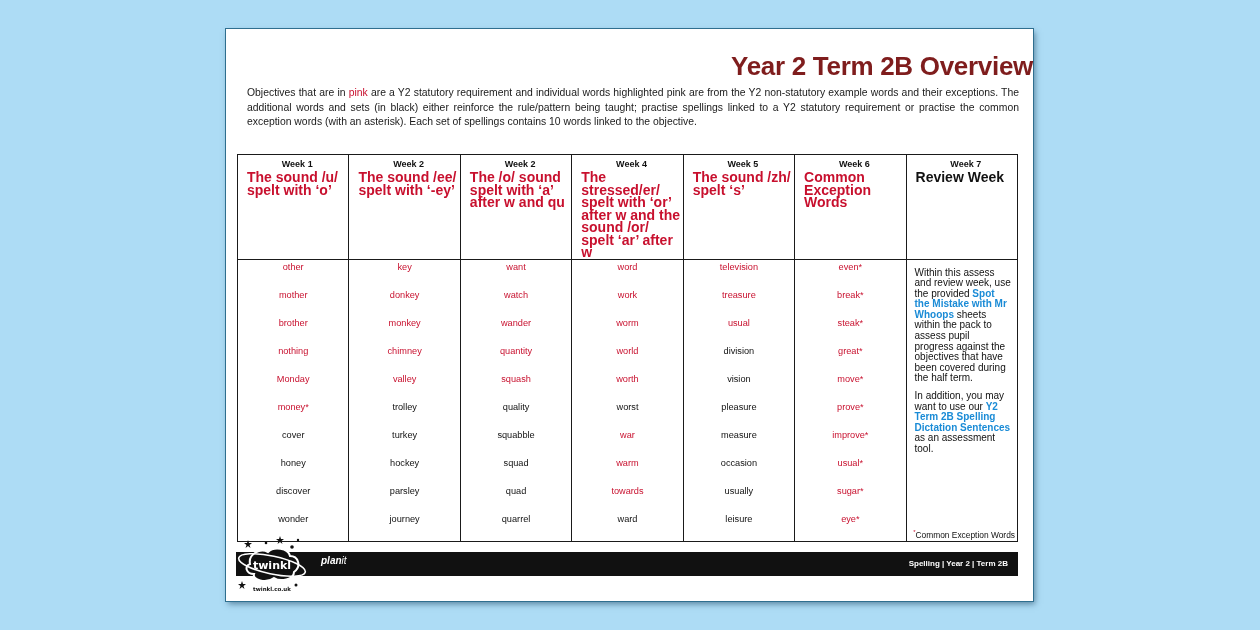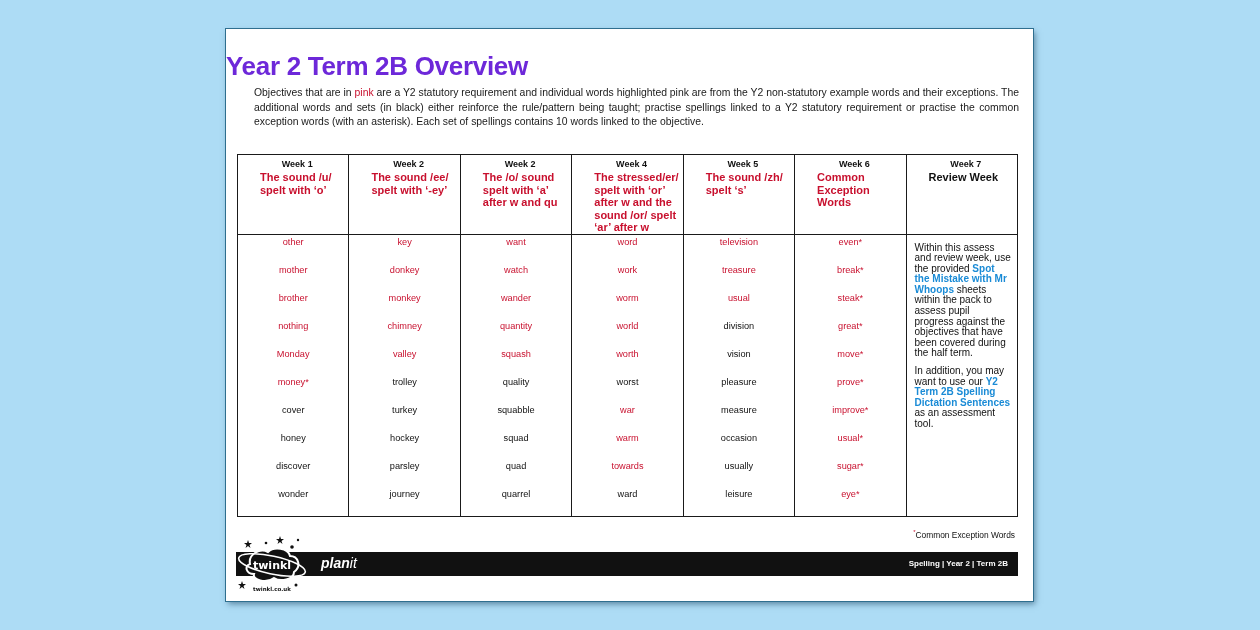--- a/index.html
+++ b/index.html
@@ -12,29 +12,29 @@
   }
   .page {
     position: absolute;
     left: 226px; top: 29px;
     width: 807px; height: 572px;
     background: #ffffff;
     box-shadow: 0 0 0 1px #2f6f8f, 2px 3px 6px rgba(20,60,90,0.55);
   }
   .title {
     position: absolute; left: 0; right: 0; top: 22px;
-    text-align: left;
+    text-align: right;
     font-family: "Liberation Sans", sans-serif;
     font-weight: bold;
     font-size: 26px;
-    color: #6d28d9;
+    color: #7f1d1d;
     letter-spacing: -0.3px;
   }
   .intro {
-    position: absolute; left: 28px; right: 14px; top: 57px;
+    position: absolute; left: 21px; right: 14px; top: 57px;
     font-size: 10.4px; line-height: 14.6px;
     color: #1a1a1a;
     text-align: justify;
   }
   .pink { color: #c8102e; }
   .blue { color: #1a8bd6; }
 
   table.overview {
     position: absolute; left: 11px; top: 125px;
     width: 781px; height: 356px;
@@ -51,23 +51,22 @@
     text-align: left;
     font-weight: normal;
   }
   .wk {
     display: block; text-align: center;
     font-size: 9px; font-weight: bold; color: #111;
     margin-bottom: 2px;
   }
   .obj {
     display: block;
-    font-size: 11px; font-weight: bold; line-height: 12.5px;
+    font-size: 14px; font-weight: bold; line-height: 12.5px;
     color: #c8102e;
-    margin-left: 13px;
   }
   .obj.black { color: #111; }
   td.words {
     padding: 1px 0 0 0;
     text-align: center;
   }
   .word {
     display: block;
     font-size: 9.2px;
     height: 28.1px;
@@ -92,21 +91,21 @@
     position: absolute; left: 11px; top: 523px;
     width: 781px; height: 24px;
     background: #111;
   }
   .footer-right {
     position: absolute; right: 10px; top: 7px;
     font-size: 8px; font-weight: bold; color: #fff; text-align: center;
   }
   .planit {
     position: absolute; left: 84px; top: 3px;
-    font-size: 14px; font-weight: bold; font-style: italic; color: #fff;
+    font-size: 10px; font-weight: bold; font-style: italic; color: #fff;
   }
   .planit i { font-weight: normal; }
   .logo {
     position: absolute; left: 10px; top: 505px;
     width: 82px; height: 60px;
   }
 </style>
 </head>
 <body>
 

